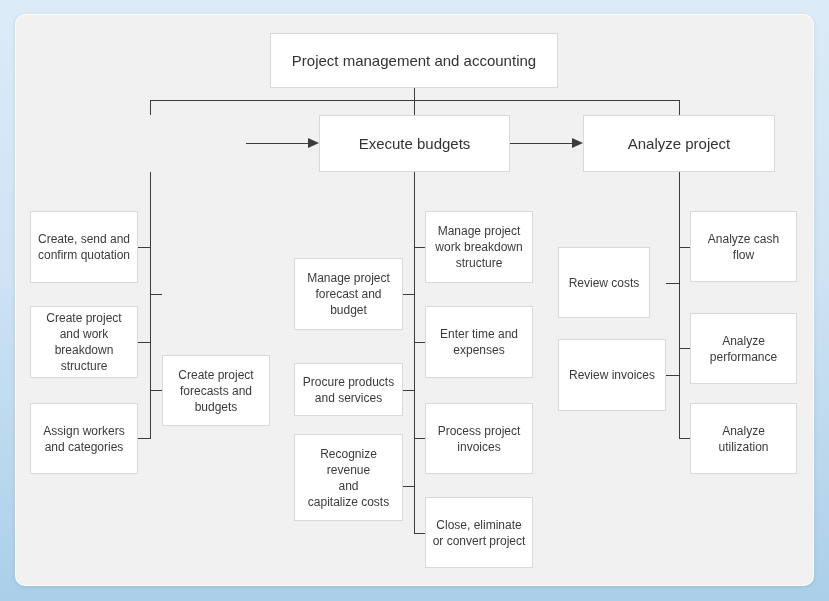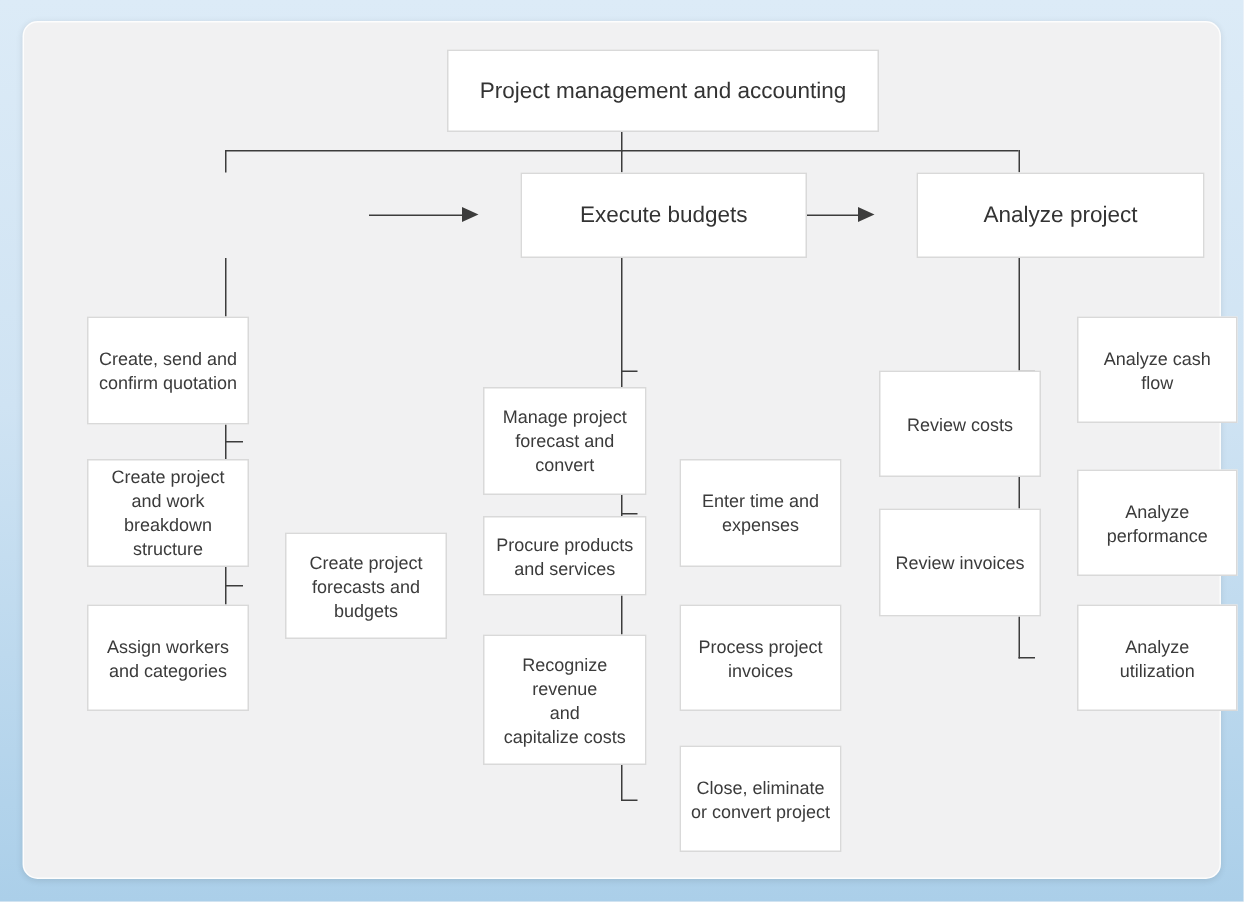--- a/index.html
+++ b/index.html
@@ -24,21 +24,20 @@
   .box {
     position: absolute;
     background: #ffffff;
     border: 1px solid #d9d9d9;
     box-sizing: border-box;
     display: flex;
     align-items: center;
     justify-content: center;
     text-align: center;
     color: #3b3b3b;
-    margin-left: 28px;
   }
   .title-box span, .phase-box span { font-size: 15px; color: #333333; }
   .task-box { font-size: 12px; line-height: 16px; padding: 2px 5px; }
   .task-box span { display: block; }
   .pre-line span { white-space: pre-line; }
   .line {
     position: absolute;
     background: #3c3c3c;
   }
   .arrow-head {
@@ -111,42 +110,45 @@
   </div>
   <div class="box task-box" style="left:30px;top:306px;width:108px;height:72px">
     <span>Create project and work breakdown structure</span>
   </div>
 
   <div class="box task-box" style="left:162px;top:355px;width:108px;height:71px">
     <span>Create project forecasts and budgets</span>
   </div>
 
   <div class="box task-box" style="left:294px;top:258px;width:109px;height:72px">
-    <span>Manage project forecast and convert</span>
+    <span>Manage project forecast and budget</span>
   </div>
-  <div class="box task-box" style="left:294px;top:344px;width:109px;height:53px">
+  <div class="box task-box" style="left:294px;top:363px;width:109px;height:53px">
     <span>Procure products and services</span>
   </div>
-  <div class="box task-box pre-line" style="left:294px;top:423px;width:109px;height:87px">
+  <div class="box task-box pre-line" style="left:294px;top:434px;width:109px;height:87px">
     <span>Recognize revenue
 and
 capitalize costs</span>
   </div>
 
+  <div class="box task-box" style="left:425px;top:211px;width:108px;height:72px">
+    <span>Manage project work breakdown structure</span>
+  </div>
   <div class="box task-box" style="left:425px;top:306px;width:108px;height:72px">
     <span>Enter time and expenses</span>
   </div>
   <div class="box task-box" style="left:425px;top:403px;width:108px;height:71px">
     <span>Process project invoices</span>
   </div>
   <div class="box task-box" style="left:425px;top:497px;width:108px;height:71px">
     <span>Close, eliminate or convert project</span>
   </div>
 
-  <div class="box task-box" style="left:558px;top:247px;width:108px;height:71px">
+  <div class="box task-box" style="left:558px;top:247px;width:92px;height:71px">
     <span>Review costs</span>
   </div>
   <div class="box task-box" style="left:558px;top:339px;width:108px;height:72px">
     <span>Review invoices</span>
   </div>
 
   <div class="box task-box" style="left:690px;top:211px;width:107px;height:71px">
     <span>Analyze cash flow</span>
   </div>
   <div class="box task-box" style="left:690px;top:313px;width:107px;height:71px">

